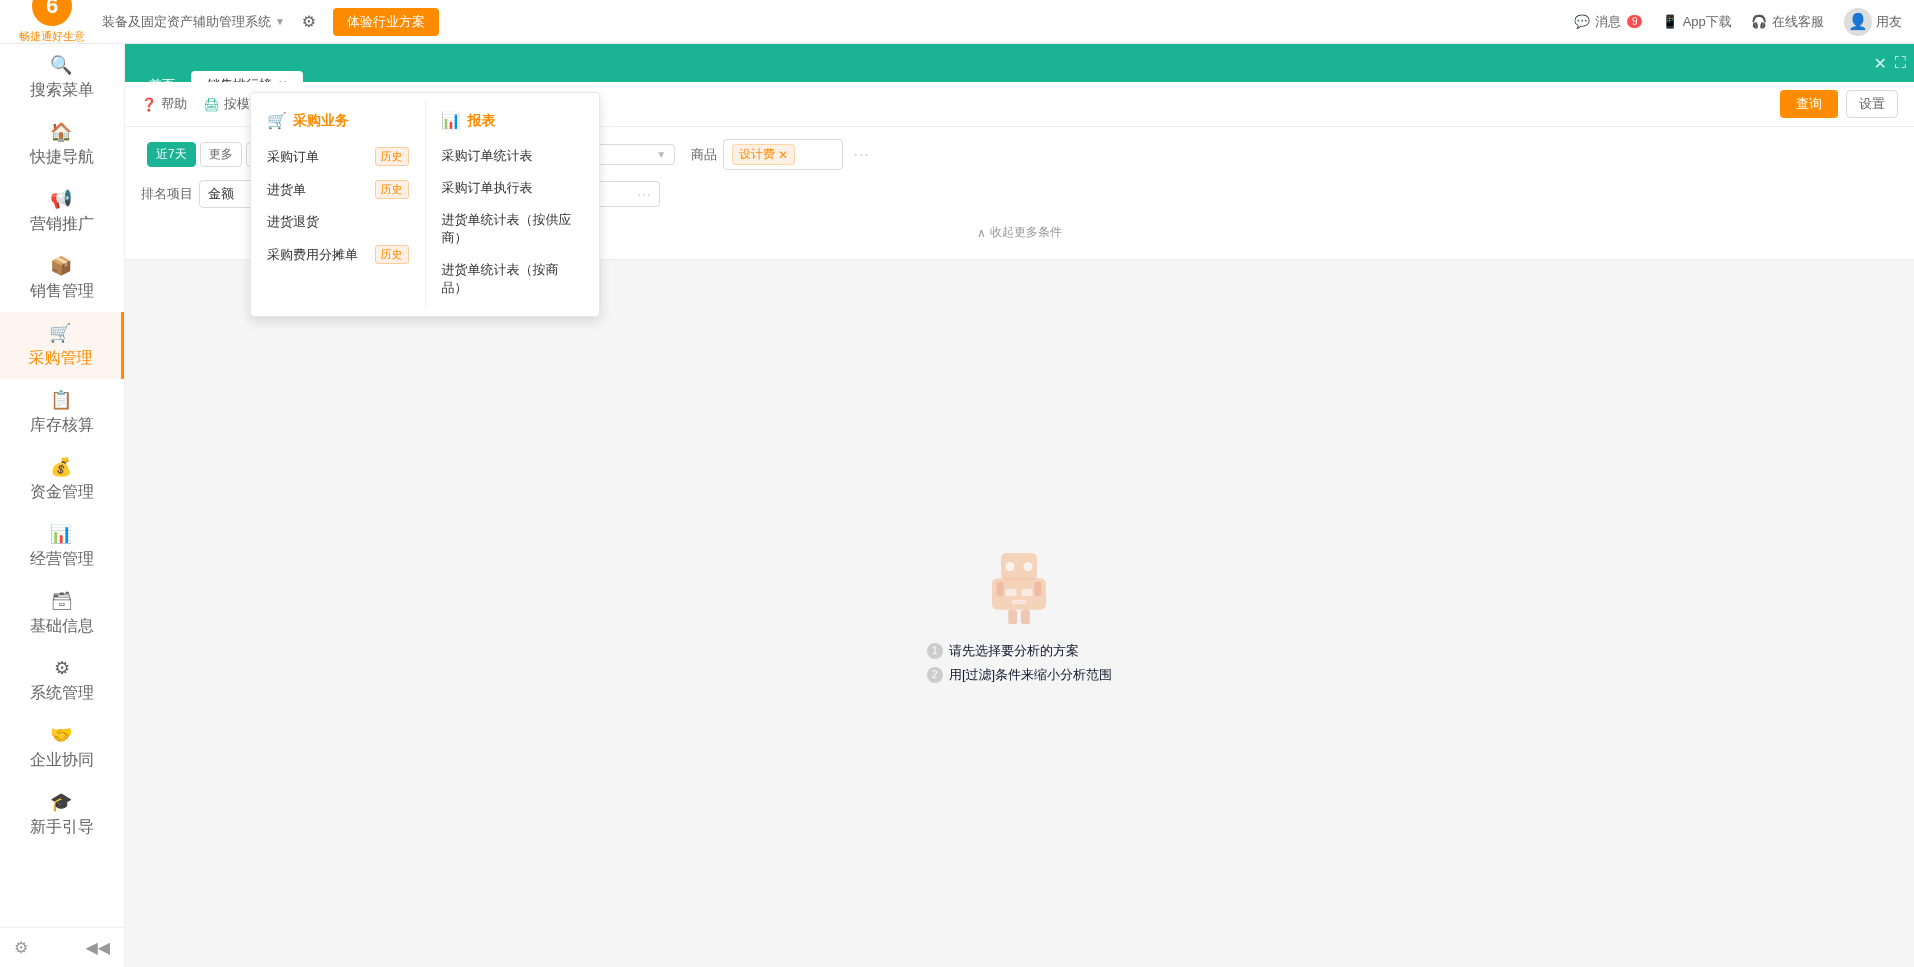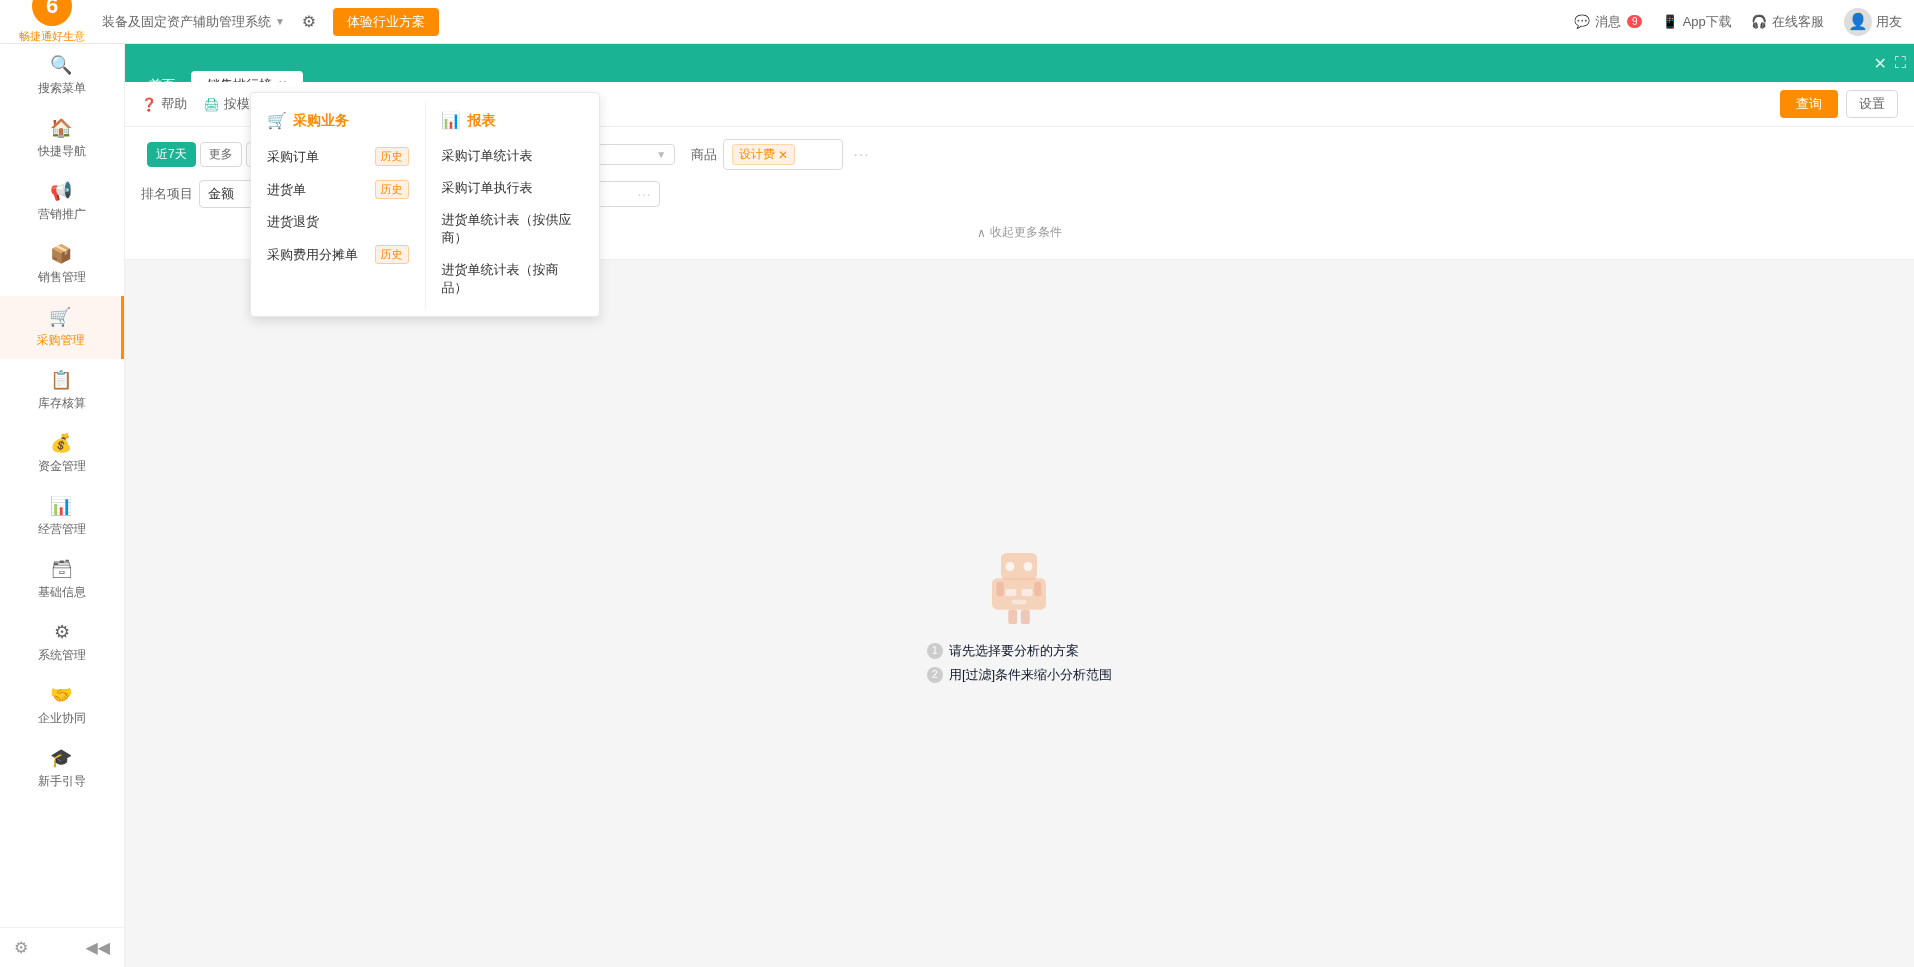--- a/index.html
+++ b/index.html
@@ -23,21 +23,21 @@
     .badge { background: #ff4d4f; color: #fff; border-radius: 10px; font-size: 10px; padding: 1px 5px; margin-left: 2px; }
     .user-avatar { width: 28px; height: 28px; border-radius: 50%; background: #ddd; display: flex; align-items: center; justify-content: center; color: #999; font-size: 16px; }
     .sidebar-logo-icon { width: 40px; height: 40px; background: #ff8c00; border-radius: 50%; display: flex; align-items: center; justify-content: center; color: #fff; font-size: 22px; font-weight: bold; }
     .sidebar-logo-text { font-size: 11px; color: #ff8c00; margin-top: 3px; text-align: center; line-height: 1.3; }
     .sidebar-logo-sub { font-size: 9px; color: #bbb; }
 
     .sidebar-menu { flex: 1; overflow-y: auto; }
     .sidebar-item { display: flex; flex-direction: column; align-items: center; padding: 10px 8px; cursor: pointer; color: #666; gap: 4px; }
     .sidebar-item.active { background: #fff5f0; color: #ff8c00; border-right: 3px solid #ff8c00; }
     .sidebar-item-icon { font-size: 18px; }
-    .sidebar-item-label { font-size: 12px; text-align: center; }
+    .sidebar-item-label { font-size: 16px; text-align: center; }
 
     .sidebar-footer { display: flex; align-items: center; justify-content: space-between; padding: 10px 14px; border-top: 1px solid #f0f0f0; }
     .sidebar-footer-btn { cursor: pointer; color: #999; font-size: 16px; }
 
     
     .tab-bar { display: flex; align-items: center; background: #1ab394; height: 38px; padding: 0 8px; }
     .tab { display: flex; align-items: center; padding: 0 16px; height: 27px; cursor: pointer; color: rgba(255,255,255,0.85); font-size: 13px; gap: 6px; margin-top: 43px; }
     .tab.home { color: #fff; font-weight: normal; }
     .tab.active { background: #fff; color: #333; border-radius: 4px 4px 0 0; }
     .tab-close { font-size: 11px; color: #999; cursor: pointer; }

